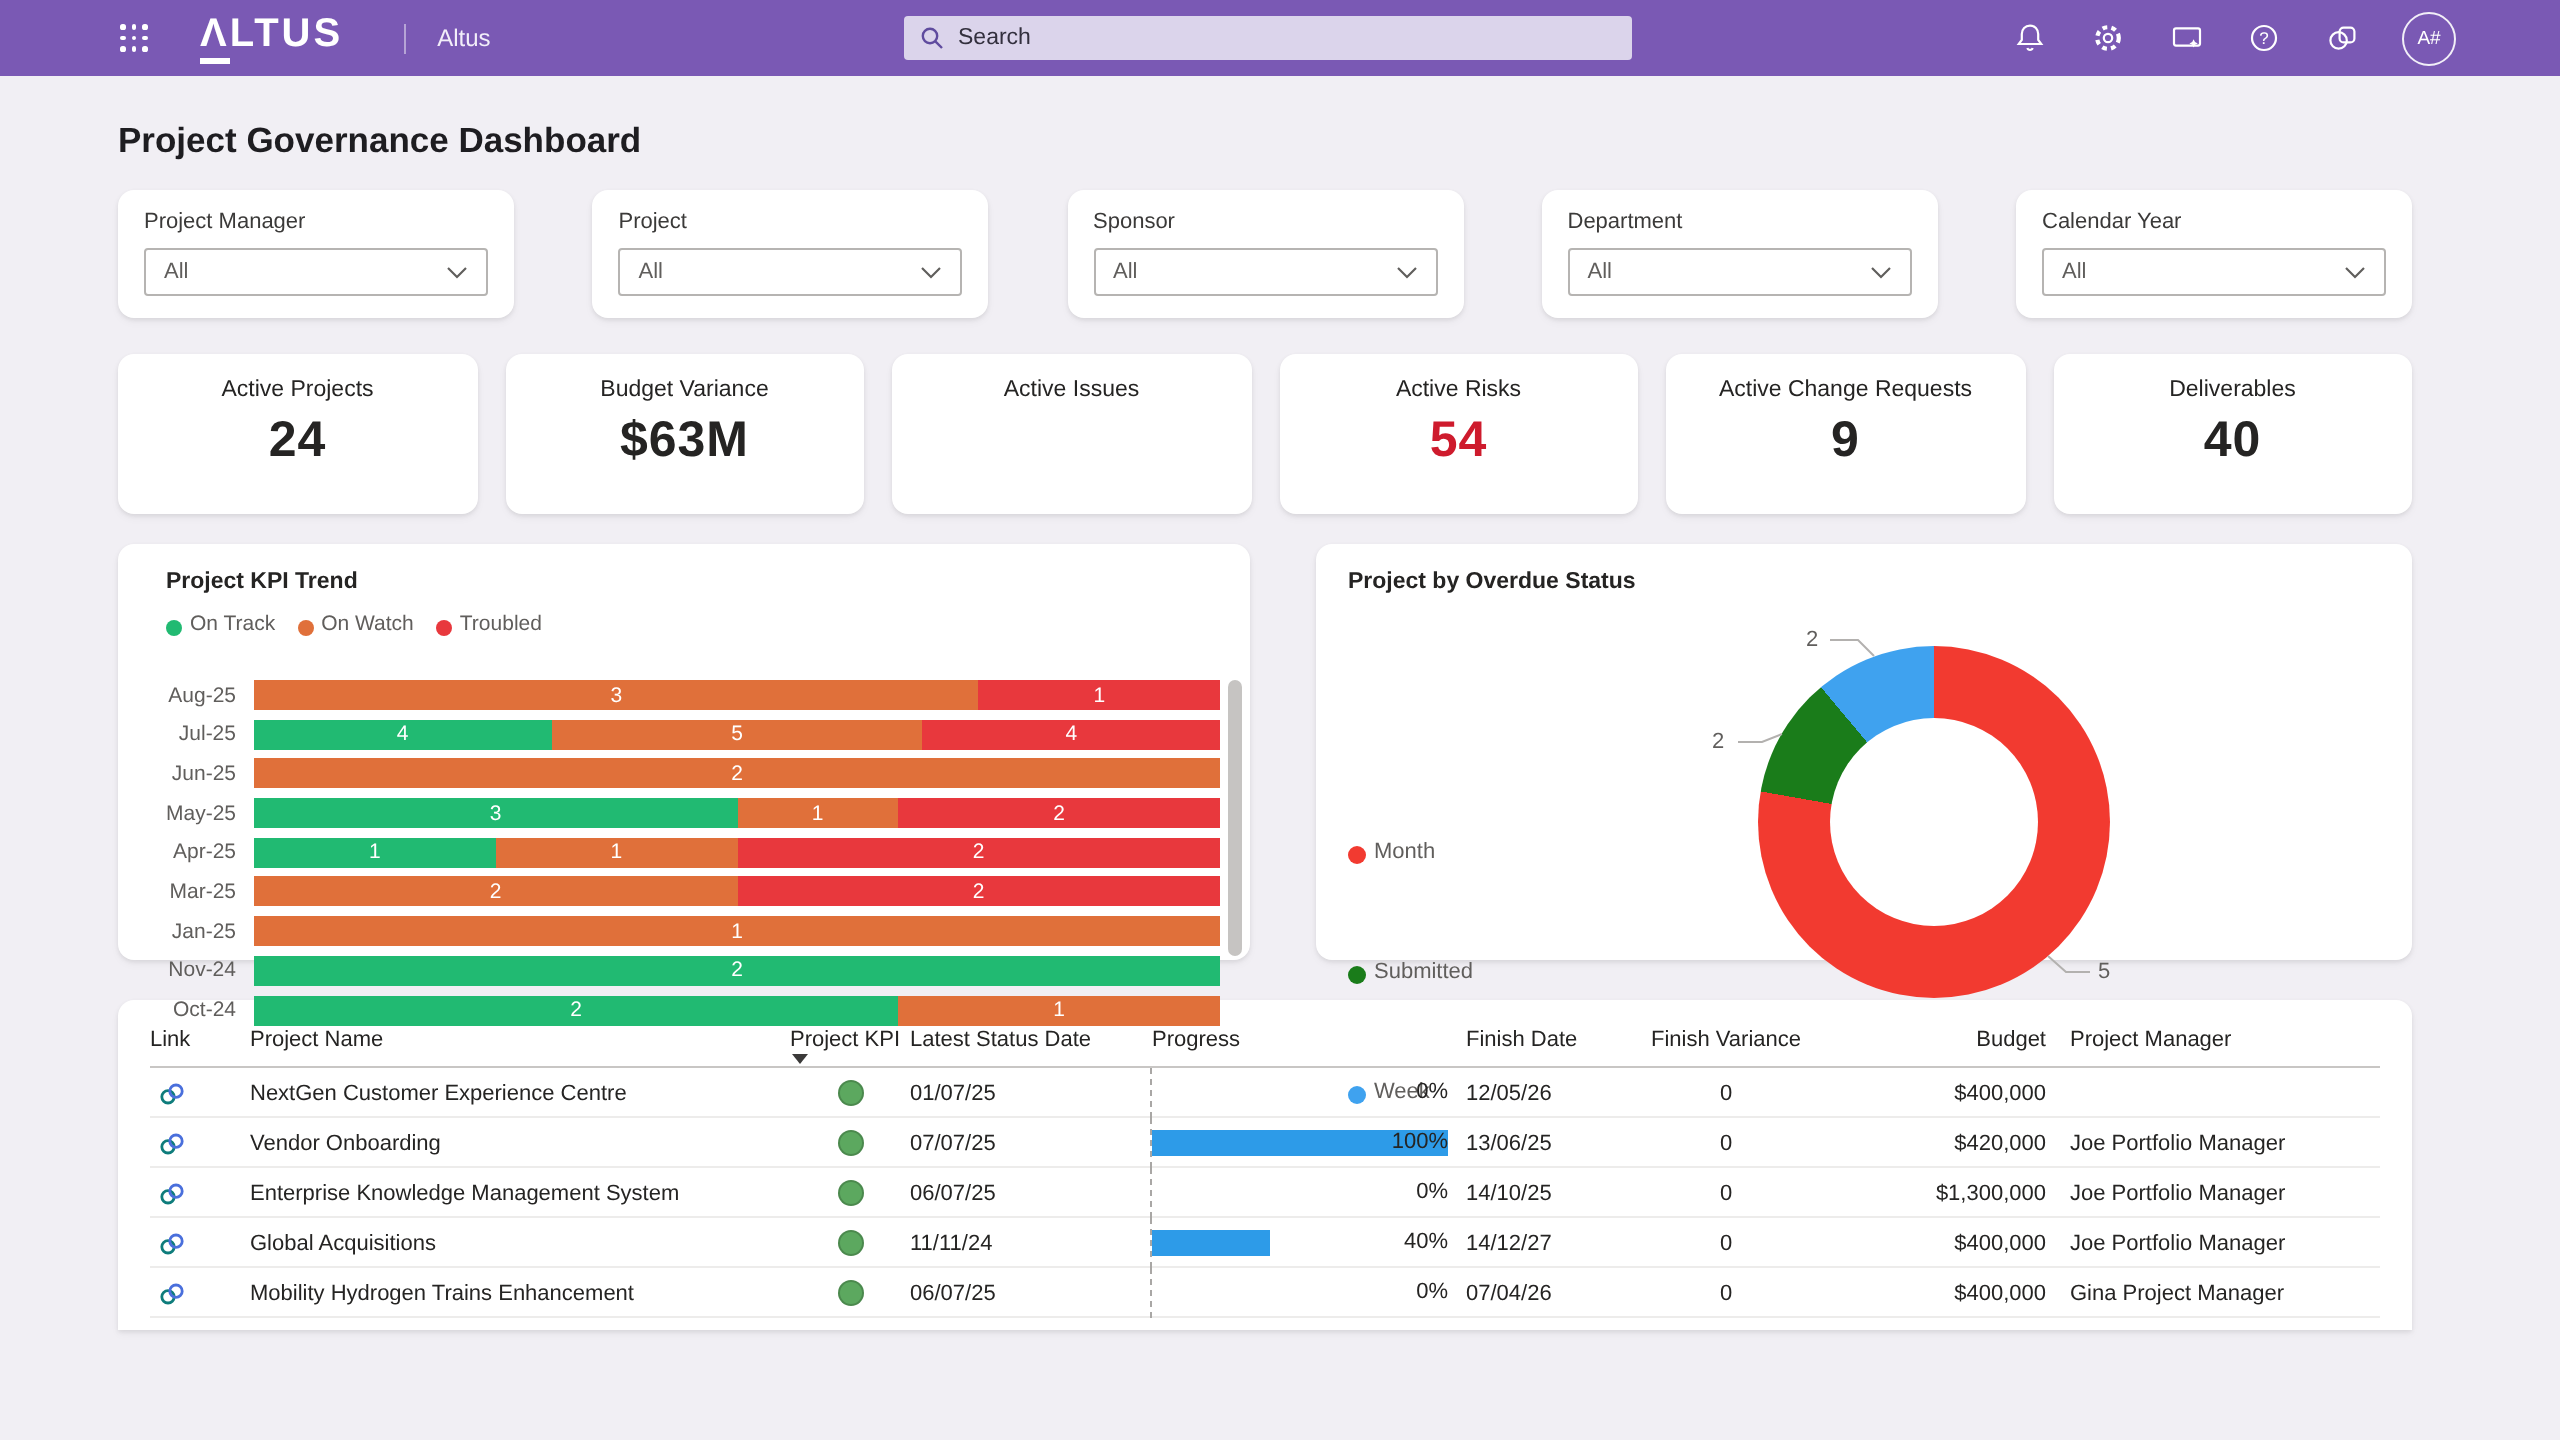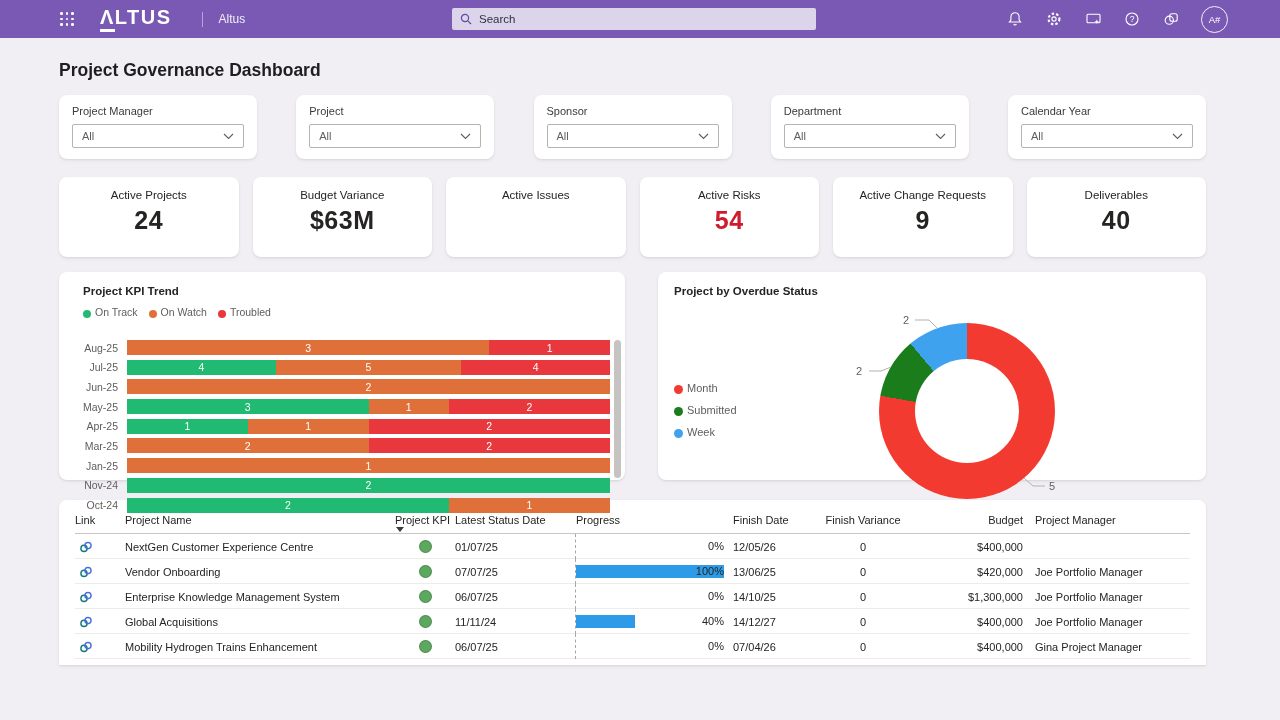--- a/index.html
+++ b/index.html
@@ -59,21 +59,21 @@
   .chart-row-label { width:54px; text-align:right; padding-right:9px; font-size:10.5px; color:#605E5C; }
   .chart-row-bars { flex:1; height:15px; display:flex; margin-right:9px; }
   .bar-seg { height:100%; display:flex; align-items:center; justify-content:center;
     color:#fff; font-size:10.5px; overflow:hidden; cursor:pointer; }
   .trend-scrollbar { position:absolute; right:4px; top:68px; width:7px; height:138px; background:#C6C4C2; border-radius:4px; cursor:grab; }
 
   
   .donut { position:absolute; left:221px; top:51px; width:176px; height:176px; border-radius:50%; cursor:pointer; }
   .donut::after { content:""; position:absolute; inset:36px; background:#fff; border-radius:50%; }
   .donut-legend { position:absolute; left:16px; top:110px; display:flex; flex-direction:column; gap:10px; }
-  .donut-legend .legend-item { font-size:11px; }
+  .donut-legend .legend-item { font-size:11px;margin-top:38px; }
   .donut-legend .legend-dot { width:9px; height:9px; }
   .callout { position:absolute; font-size:11px; color:#605E5C; }
   .callout-lines { position:absolute; inset:0; pointer-events:none; }
 
   
   .table-card { margin-top:20px; height:165px; background:#fff; border-radius:8px 8px 0 0; padding:6px 16px 0 16px;
     box-shadow:0 1px 2px rgba(0,0,0,.08),0 2px 5px rgba(0,0,0,.04); }
   .thead, .trow { display:grid; grid-template-columns:50px 270px 60px 108px 170px 85px 90px 115px 151px; align-items:center; }
   .thead { height:28px; border-bottom:1px solid #C8C6C4; font-size:11px; color:#252423; }
   .th { position:relative; height:100%; display:flex; align-items:center; cursor:pointer; }

